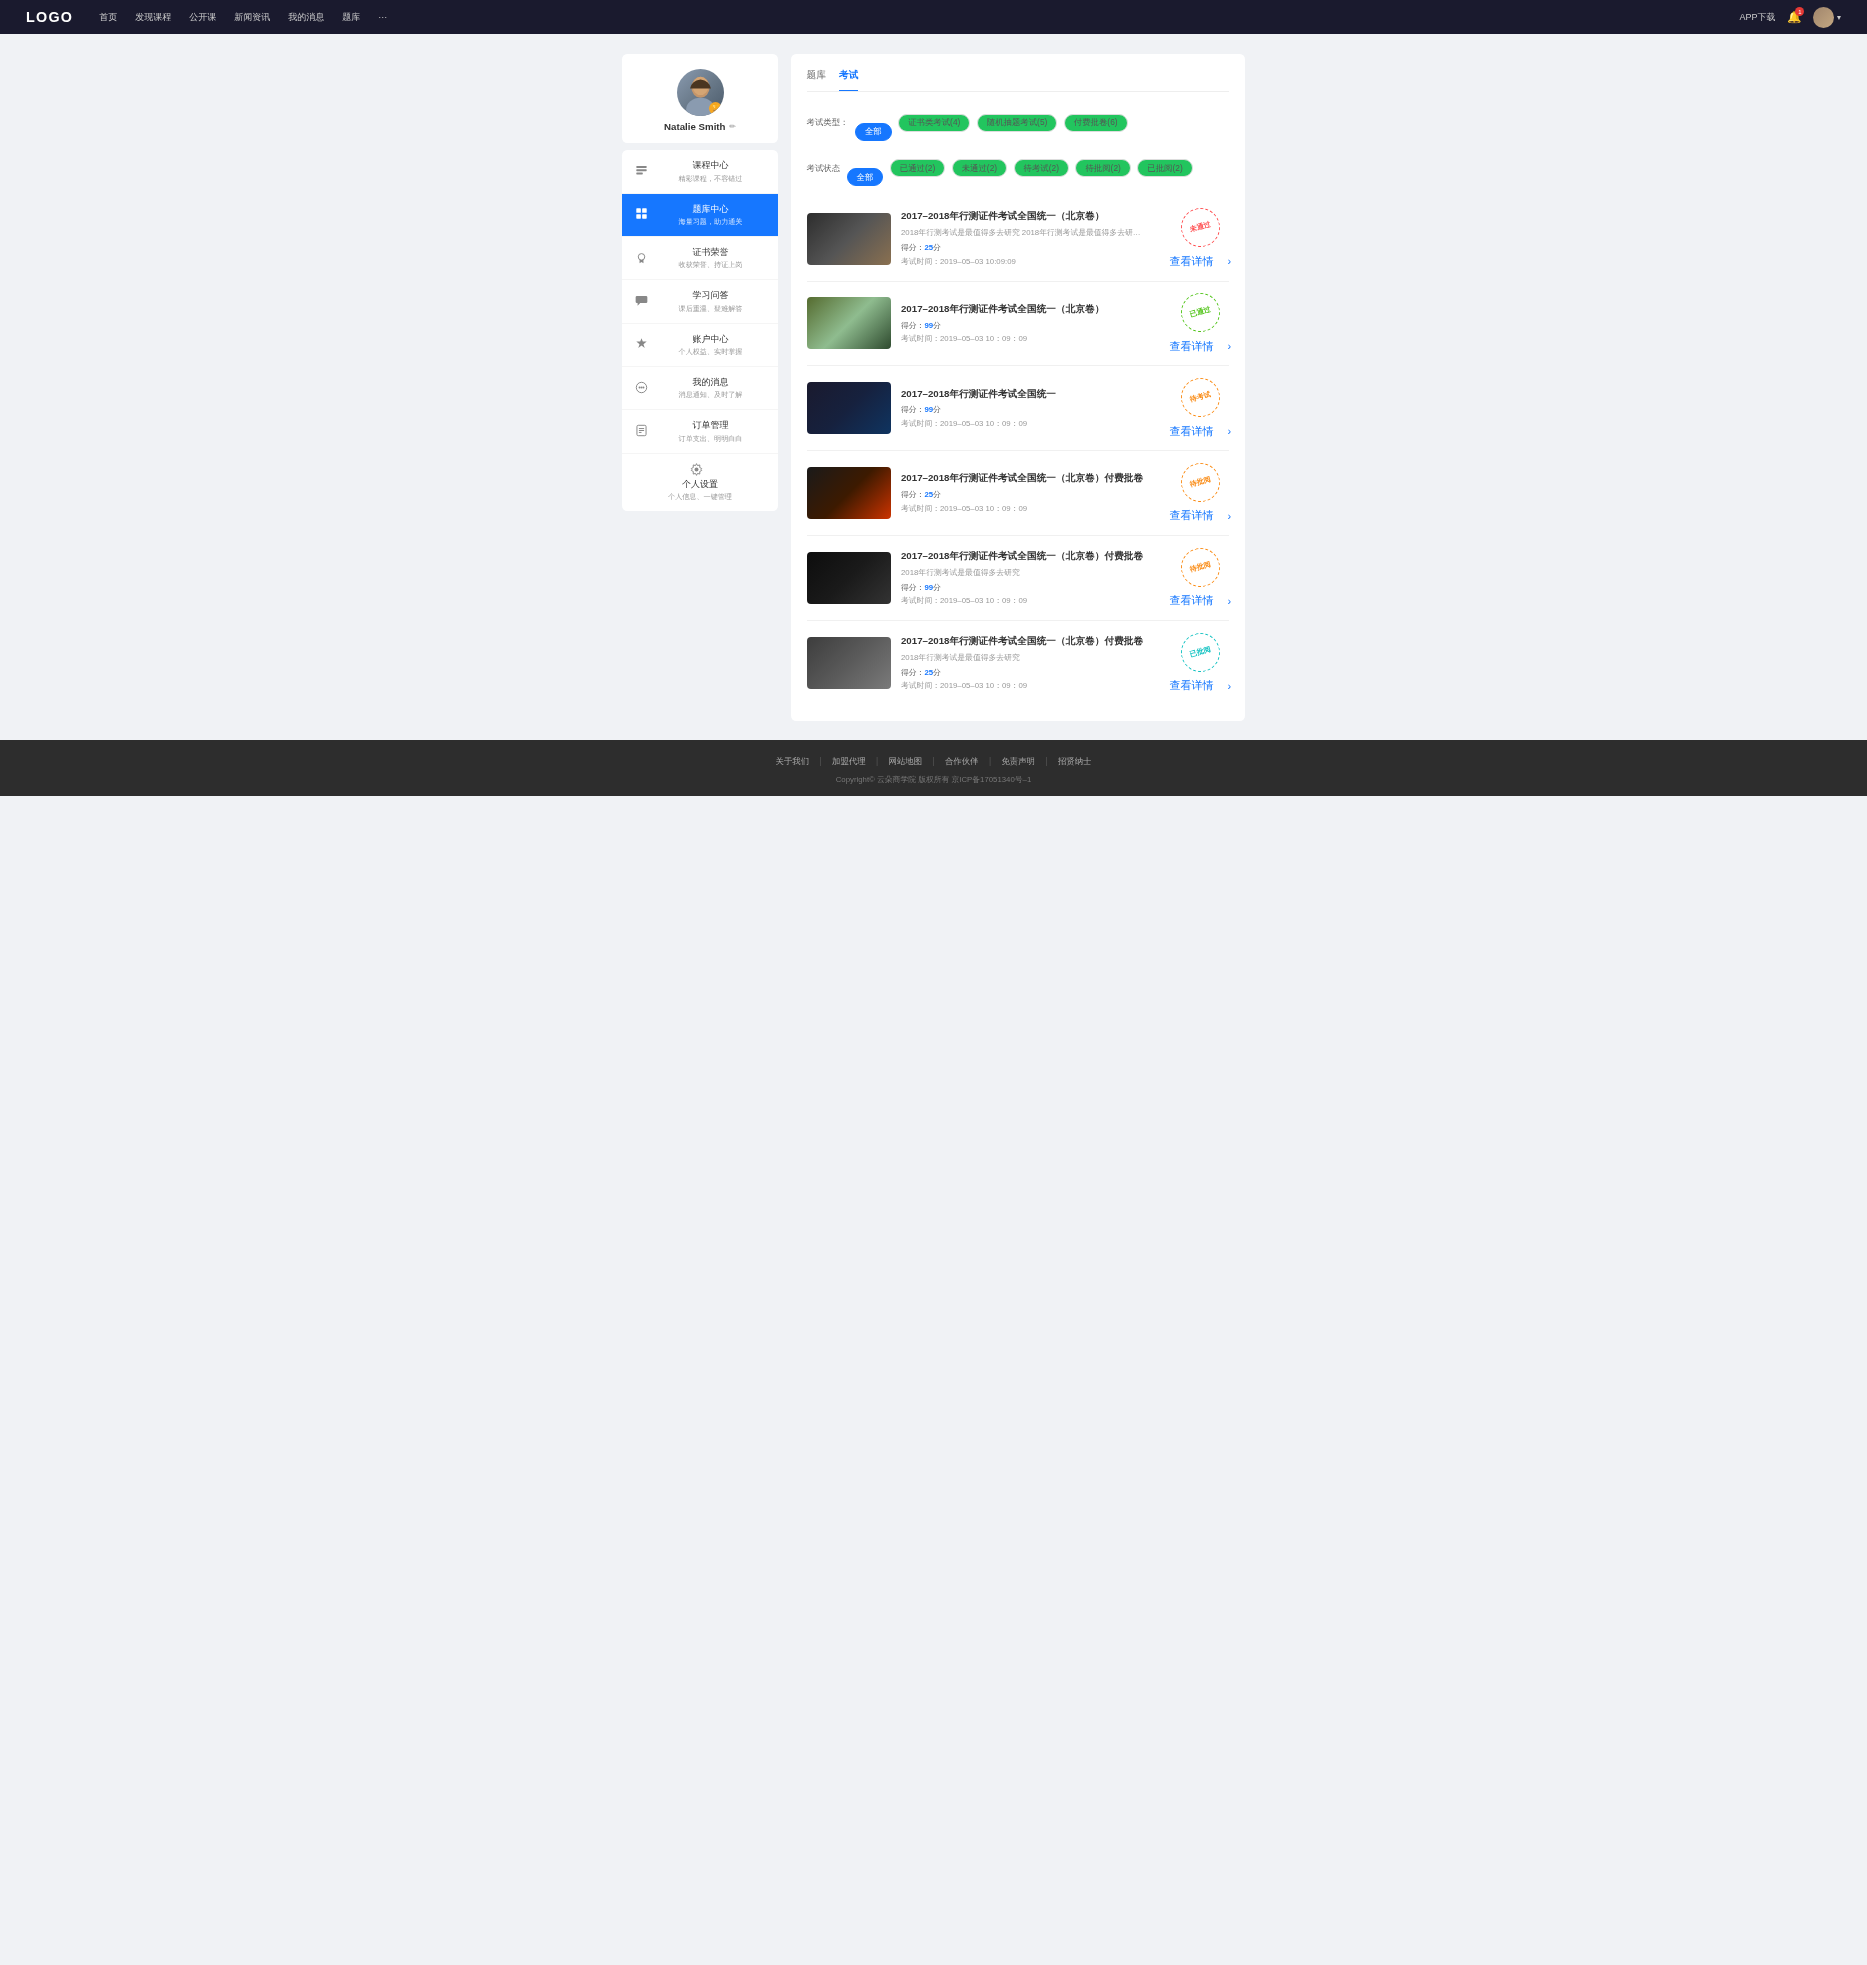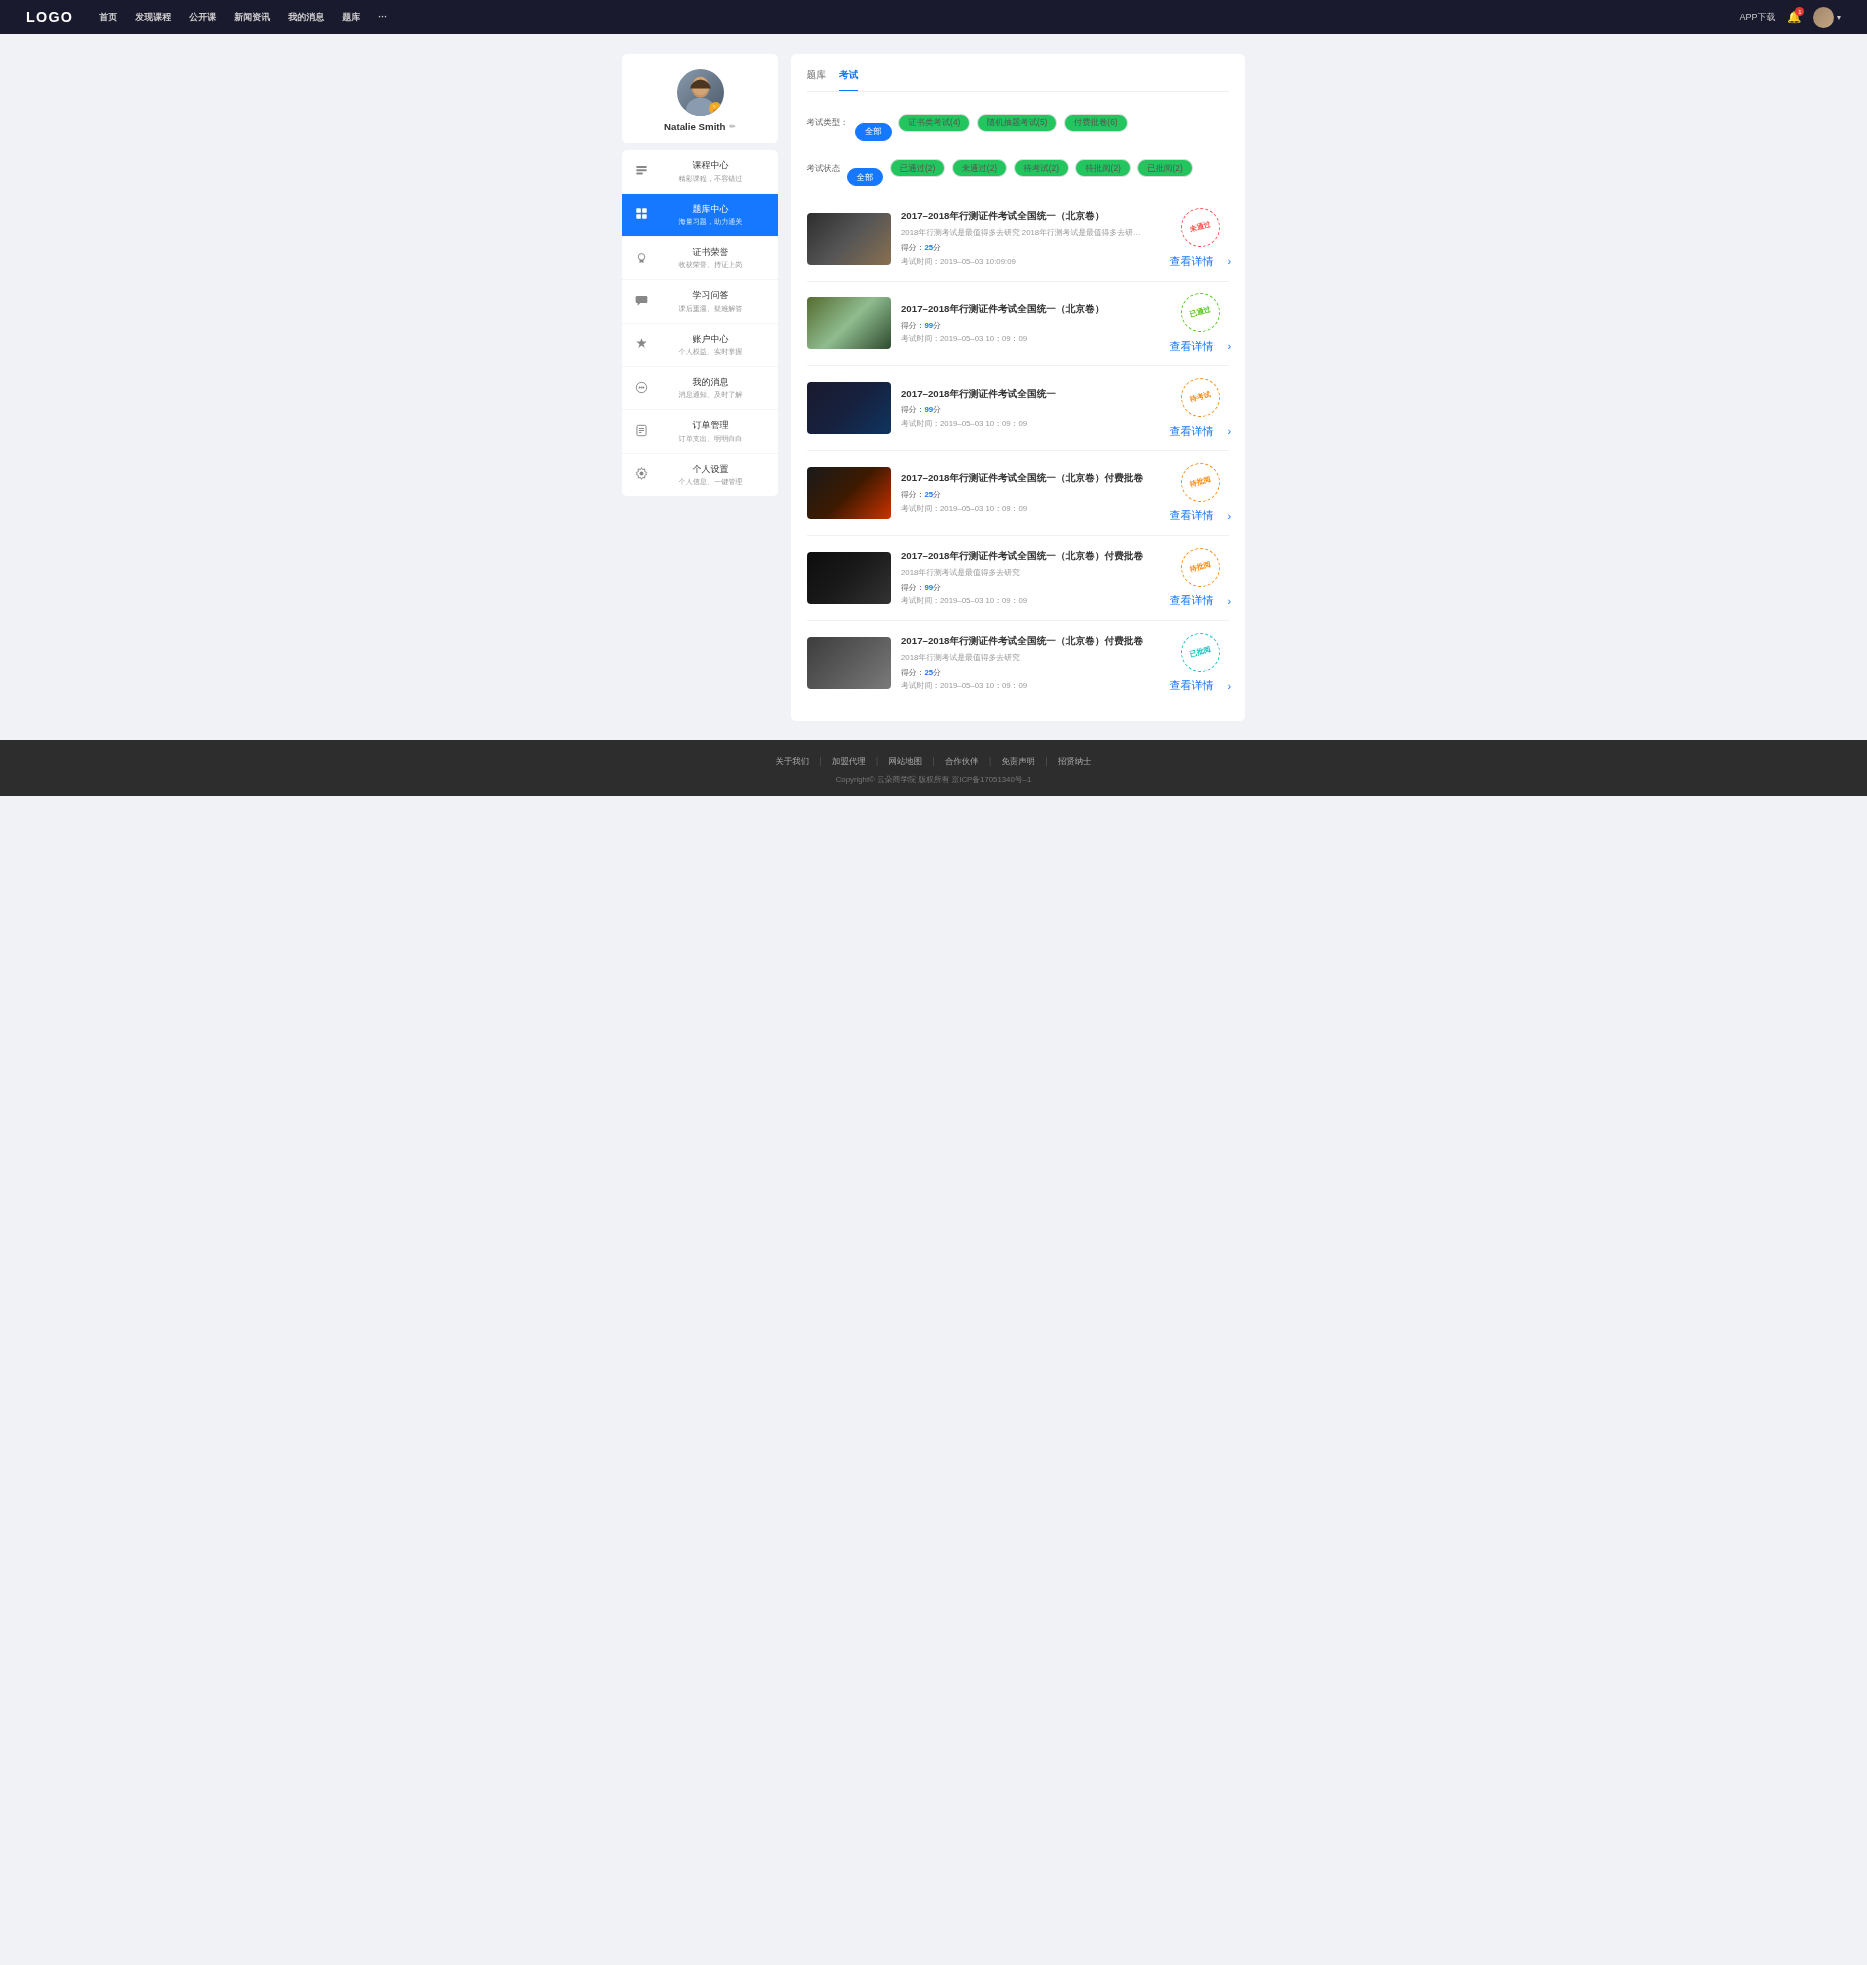--- a/index.html
+++ b/index.html
@@ -21,21 +21,20 @@
       font-size: 14.3px;
       font-weight: bold;
       letter-spacing: 1.3px;
       margin-right: 26px;
     }
     .navbar-nav {
       display: flex;
       align-items: center;
       gap: 18px;
       flex: 1;
-      font-weight: bold;
     }
     .navbar-nav a {
       color: #ccc;
       text-decoration: none;
       font-size: 9px;
       cursor: pointer;
     }
     .navbar-right {
       display: flex;
       align-items: center;
@@ -152,21 +151,21 @@
       overflow: hidden;
     }
     .sidebar-item {
       display: flex;
       align-items: center;
       padding: 9px 13px;
       cursor: pointer;
       border-bottom: 0.6px solid #f5f5f5;
       transition: background 0.2s;
     }
-    .sidebar-item:last-child { border-bottom: none; }
+    .sidebar-item:last-child { border-bottom: none; flex-direction: column; }
     .sidebar-item.active { background: #1677ff; }
     .sidebar-item.active .menu-title { color: white; }
     .sidebar-item.active .menu-subtitle { color: rgba(255,255,255,0.8); }
     .sidebar-item.active .menu-icon { color: white; }
     .menu-icon {
       width: 21px;
       font-size: 11.7px;
       color: #666;
       flex-shrink: 0;
     }

